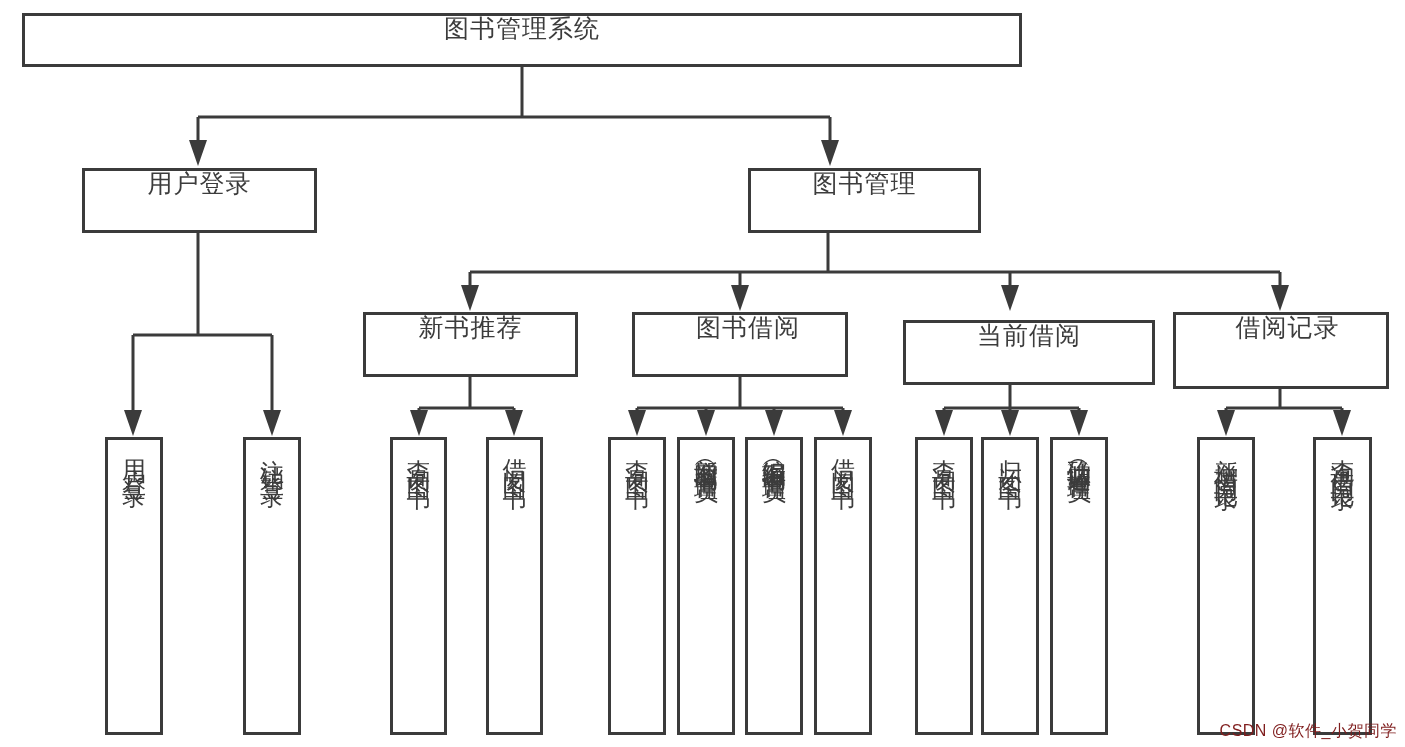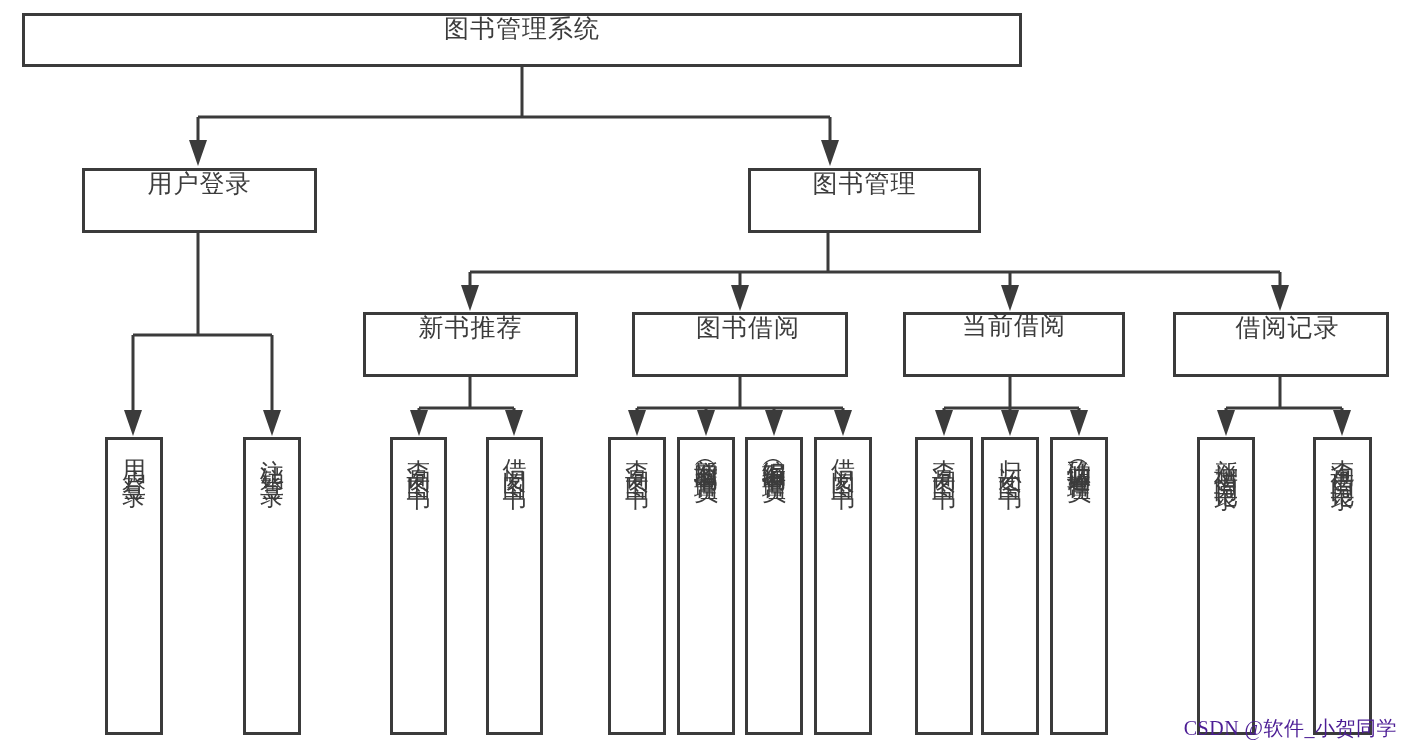--- a/index.html
+++ b/index.html
@@ -27,45 +27,44 @@
     font-size:24px;
     line-height:1;
     white-space:nowrap;
   }
   
   #n-root{left:22px;top:13px;width:1000px;height:54px;}
   #n-user{left:82px;top:168px;width:235px;height:65px;}
   #n-book{left:748px;top:168px;width:233px;height:65px;}
   #s-new{left:363px;top:312px;width:215px;height:65px;}
   #s-borrow{left:632px;top:312px;width:216px;height:65px;padding-left:16px;}
-  #s-current{left:903px;top:312px;width:222px;height:65px;font-family:Liberation Mono, monospace;}
-  #s-record{left:1173px;top:312px;width:216px;height:65px;padding-left:13px;}
+  #s-current{left:903px;top:320px;width:252px;height:65px;}
+  #s-record{left:1173px;top:312px;width:216px;height:77px;padding-left:13px;}
   .leaf{top:437px;height:298px;}
   #l-1{left:105px;width:58px;}
   #l-2{left:243px;width:58px;}
   #l-3{left:390px;width:57px;}
   #l-4{left:486px;width:57px;}
   #l-5{left:608px;width:58px;}
   #l-6{left:677px;width:58px;}
   #l-7{left:745px;width:58px;}
   #l-8{left:814px;width:58px;}
   #l-9{left:915px;width:58px;}
   #l-10{left:981px;width:58px;}
   #l-11{left:1050px;width:58px;}
   #l-12{left:1197px;width:58px;}
   #l-13{left:1313px;width:59px;}
   .watermark{
     position:absolute;
     right:8px;bottom:5px;
-    font-size:20px;
-    color:#4c1d95;
+    font-size:16px;
+    color:#7f1d1d;
     letter-spacing:0.5px;
     z-index:5;
     white-space:nowrap;
-    font-family:Liberation Serif, serif;
   }
 </style>
 </head>
 <body>
 
 <div class="stage">
 
   <svg class="wires" width="1405" height="747" viewBox="0 0 1405 747">
     <g stroke="#3b3b3b" stroke-width="3" fill="none">
 

